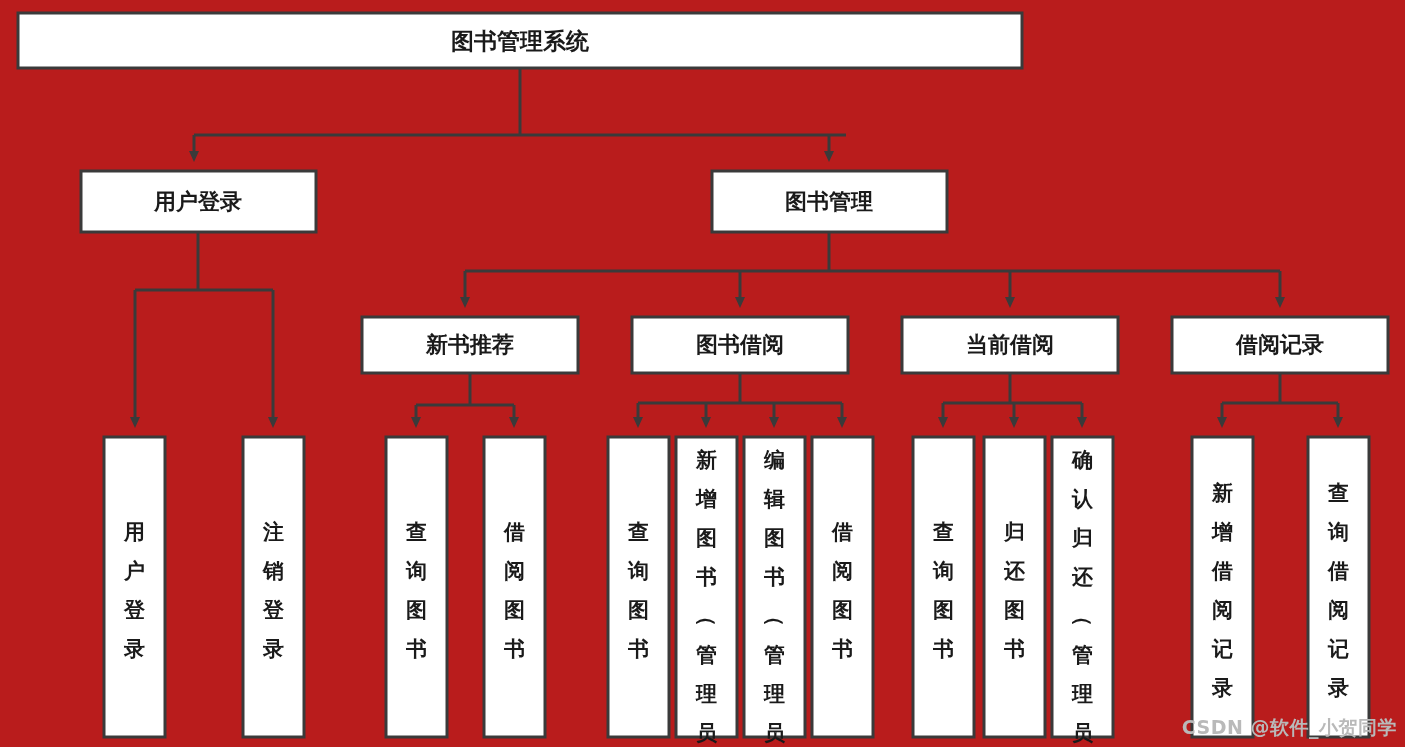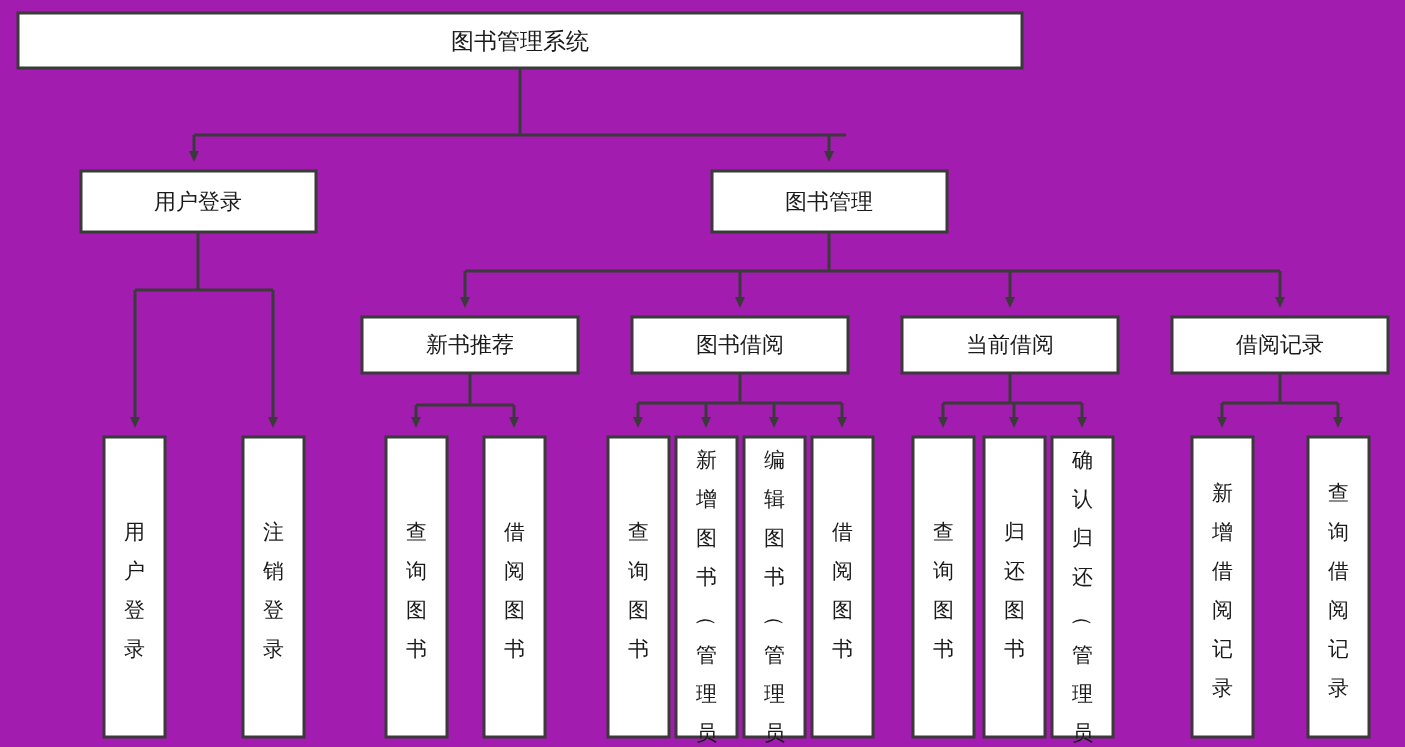--- a/index.html
+++ b/index.html
@@ -10,21 +10,22 @@
   body {
     width: 1405px;
     height: 747px;
     font-family: "DejaVu Sans", "Liberation Sans", sans-serif;
     overflow: hidden;
   }
   #diagram-root {
     position: relative;
     width: 1405px;
     height: 747px;
-    background: #a21caf;
+    background: #b91c1c;
+    font-weight: bold;
   }
   svg#flow {
     position: absolute;
     left: 0;
     top: 0;
     width: 1405px;
     height: 747px;
   }
   .node-box {
     fill: #ffffff;
@@ -306,14 +307,15 @@
           <text class="leaf-label" x="1338.5" y="539.4200000000001">询</text>
           <text class="leaf-label" x="1338.5" y="578.4200000000001">借</text>
           <text class="leaf-label" x="1338.5" y="617.4200000000001">阅</text>
           <text class="leaf-label" x="1338.5" y="656.4200000000001">记</text>
           <text class="leaf-label" x="1338.5" y="695.4200000000001">录</text>
         </g>
       </g>
 
   </svg>
 
+  <div class="watermark">CSDN @软件_小贺同学</div>
 
 </div>
 
 </body></html>

